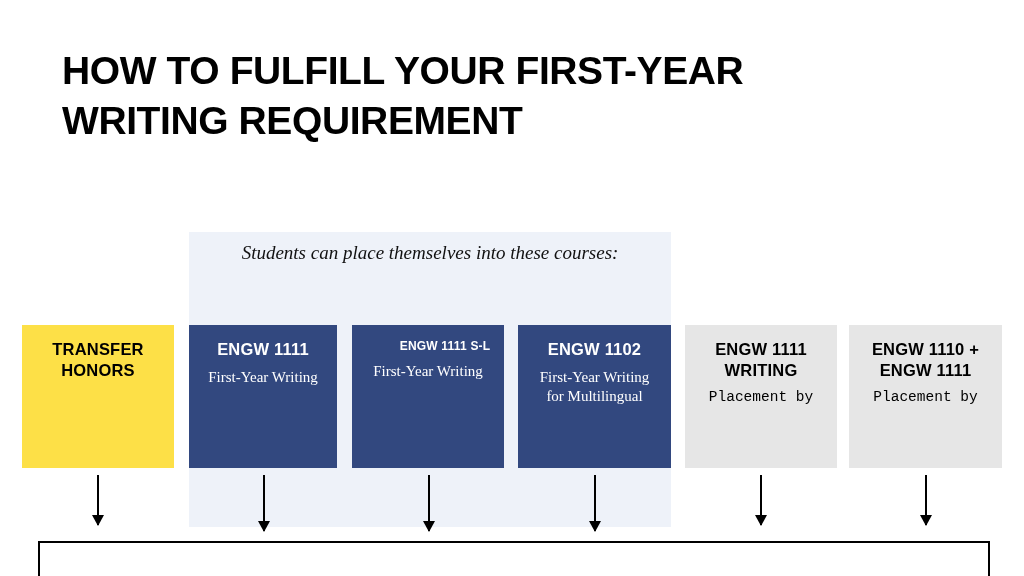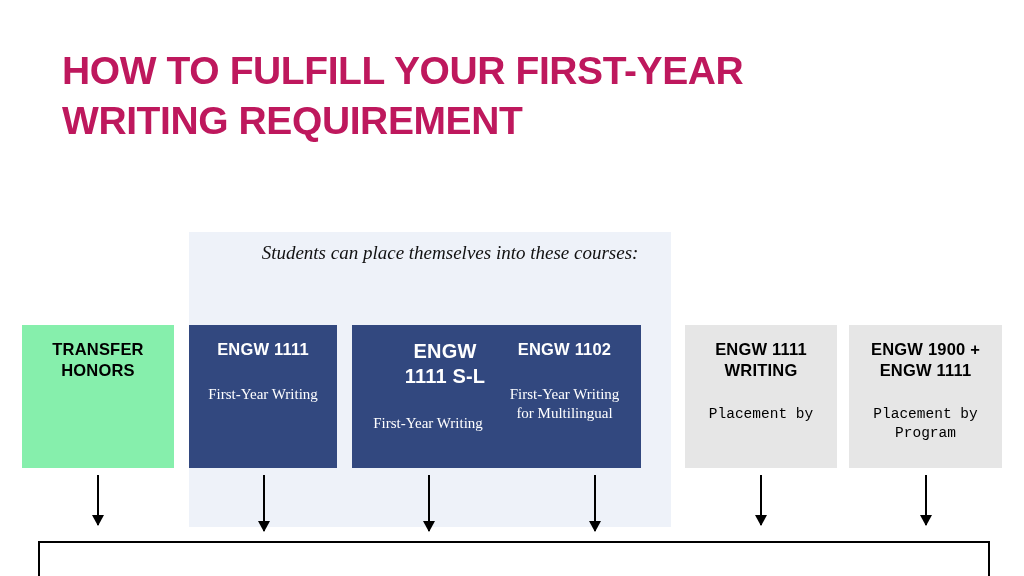--- a/index.html
+++ b/index.html
@@ -25,21 +25,21 @@
   #title {
     position: absolute;
     left: 62px;
     top: 46px;
     width: 830px;
     font-family: "Liberation Sans", sans-serif;
     font-weight: bold;
     font-size: 39px;
     line-height: 1.28;
     letter-spacing: -0.4px;
-    color: #be185d;
+    color: #000000;
     text-transform: uppercase;
   }
 
   
   #placement-panel {
     position: absolute;
     left: 189px;
     top: 232px;
     width: 482px;
     height: 295px;
@@ -48,73 +48,72 @@
   #placement-panel-label {
     position: absolute;
     left: 0;
     top: 10px;
     width: 482px;
     text-align: center;
     font-family: "Liberation Serif", serif;
     font-style: italic;
     font-size: 19px;
     color: #111111;
-    margin-left: 20px;
   }
 
   
   .course-box {
     position: absolute;
     top: 325px;
     height: 143px;
     box-sizing: border-box;
     padding: 14px 10px 10px 10px;
     text-align: center;
   }
   .course-box.gray {
-    background: #86efac;
+    background: #fde047;
     color: #000000;
   }
   .course-box.light {
     background: #e6e6e6;
     color: #000000;
   }
   .course-box.blue {
     background: #32487f;
     color: #ffffff;
   }
 
   .course-code {
     font-family: "Liberation Sans", sans-serif;
     font-weight: bold;
     font-size: 16.5px;
     line-height: 1.25;
     letter-spacing: 0.2px;
   }
   .course-code.small-caps {
-    font-size: 20px;
+    font-size: 12px;
     margin-left: 34px;
   }
   .course-sub {
-    margin-top: 25px;
+    margin-top: 8px;
     font-family: "Liberation Serif", serif;
     font-size: 15px;
     line-height: 1.32;
     text-align: center;
   }
   .course-sub.serif-note {
     font-family: Liberation Mono, monospace;
     font-size: 14.5px;
   }
 
   
   #box-transfer      { left: 22px;  width: 152px; }
   #box-engw1111      { left: 189px; width: 148px; }
   #box-engw1111sl    { left: 352px; width: 152px; }
-  #box-engw1102      { left: 488px; width: 153px; }
+  #box-engw1102      { left: 518px; width: 153px; }
   #box-engw1111hon   { left: 685px; width: 152px; }
   #box-engw1110plus  { left: 849px; width: 153px; }
 
   
   .arrow {
     position: absolute;
     width: 2px;
     background: #000000;
   }
   .arrow .head {
@@ -199,26 +198,25 @@
       <div>ENGW 1111</div>
       <div>WRITING</div>
     </div>
     <div class="course-sub serif-note">
       <div>Placement by</div>
     </div>
   </div>
 
   <div class="course-box light" id="box-engw1110plus">
     <div class="course-code">
-      <div>ENGW 1900 +</div>
+      <div>ENGW 1110 +</div>
       <div>ENGW 1111</div>
     </div>
     <div class="course-sub serif-note">
       <div>Placement by</div>
-      <div>Program</div>
     </div>
   </div>
 
   <div class="arrow" id="arrow-1">
       <span class="head"></span>
     </div>
   <div class="arrow" id="arrow-2">
       <span class="head"></span>
     </div>
   <div class="arrow" id="arrow-3">

